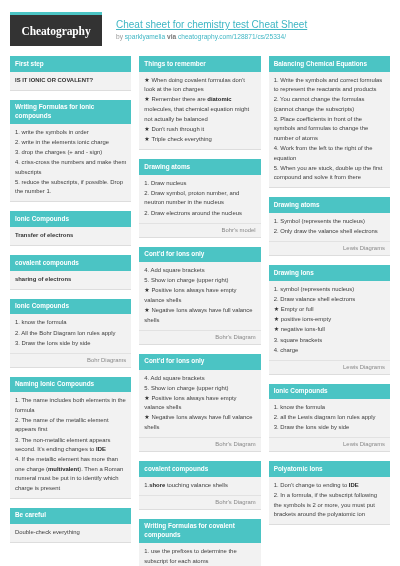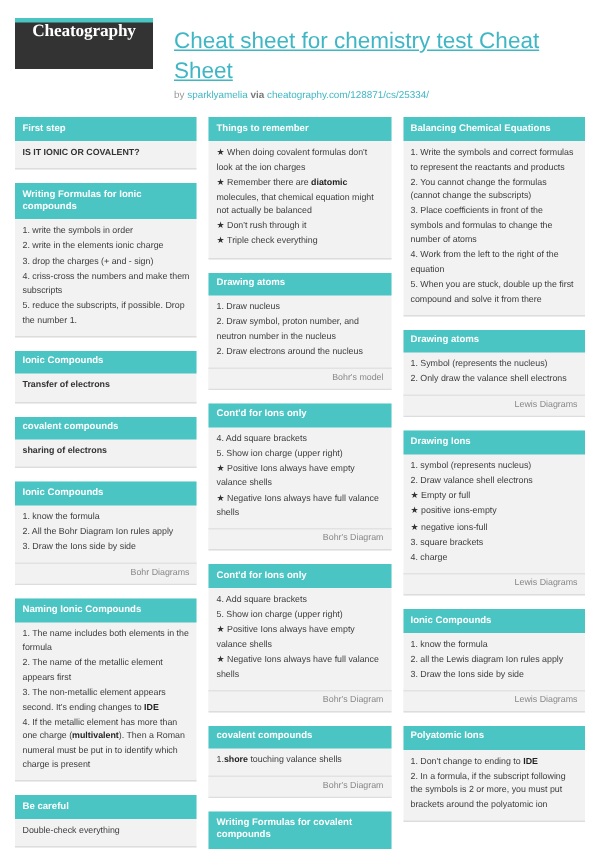--- a/index.html
+++ b/index.html
@@ -29,39 +29,39 @@
     padding-top: 12px;
     padding-bottom: 10px;
   }
   .logo-box {
     width: 92px;
     height: 34px;
     background: #333333;
     border-top: 3px solid #4bc4c4;
     box-sizing: border-box;
     display: flex;
-    align-items: flex-start;
+    align-items: center;
     justify-content: center;
     flex: 0 0 auto;
   }
   .logo-text {
     color: #ffffff;
     font-family: "Liberation Serif", serif;
     font-size: 11.5px;
     font-weight: bold;
     letter-spacing: -0.1px;
   }
   .header-text {
     margin-left: 14px;
     padding-top: 6px;
     line-height: 1.35;
   }
   .sheet-title {
     color: #3fb6c4;
-    font-size: 15px;
+    font-size: 10px;
     display: block;
     margin-bottom: 1px;
   }
   .byline {
     font-size: 6.6px;
     color: #999999;
   }
   .byline a, .link {
     color: #3fb6c4;
     text-decoration: none;

